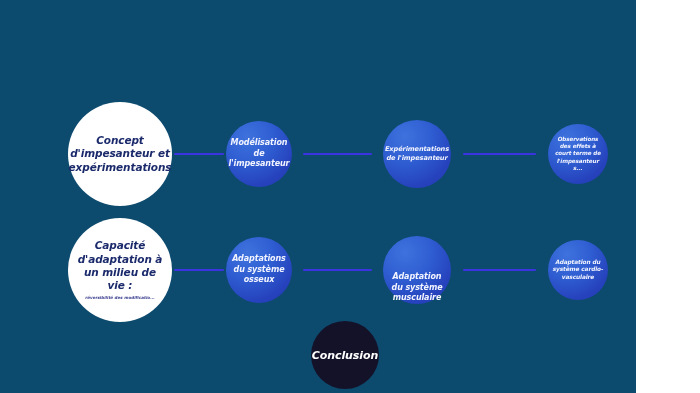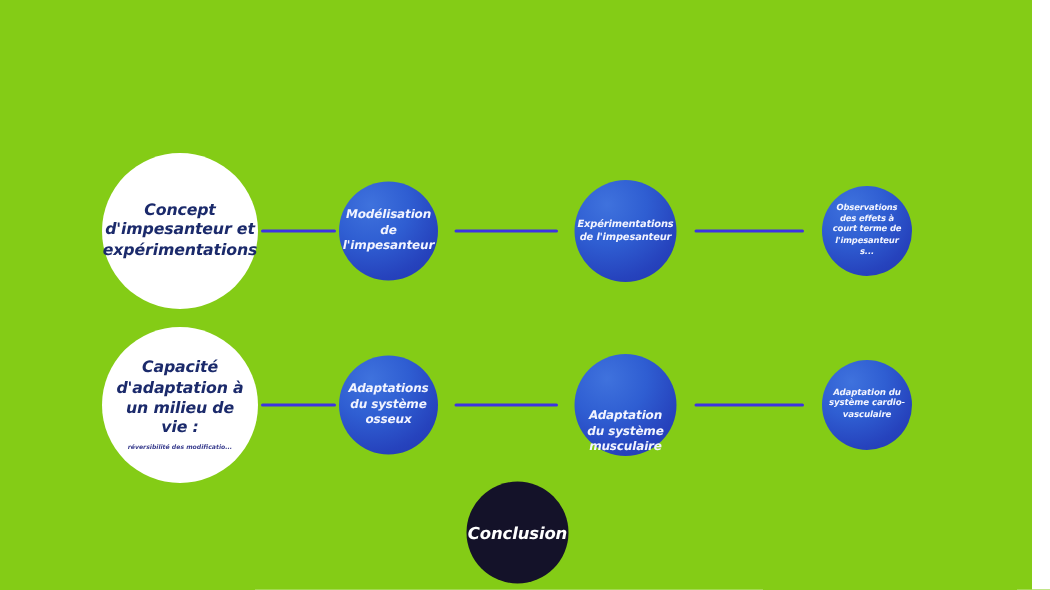--- a/index.html
+++ b/index.html
@@ -9,23 +9,23 @@
   body {
     width: 700px;
     height: 393px;
     overflow: hidden;
     font-family: "DejaVu Sans", sans-serif;
   }
 
   
   #canvas {
     position: relative;
-    width: 688px;
+    width: 636px;
     height: 393px;
-    background: #84cc16;
+    background: #0c4a6e;
   }
 
   
   .connector {
     position: absolute;
     height: 2px;
     background: #3c33e2;
     border-radius: 1px;
   }
 

